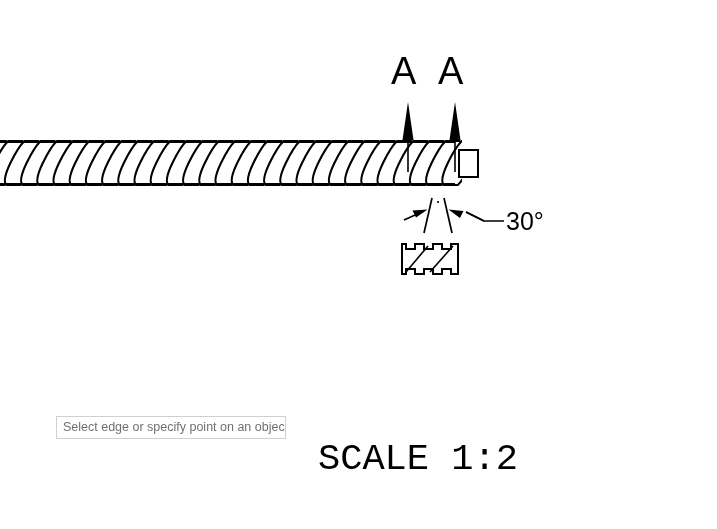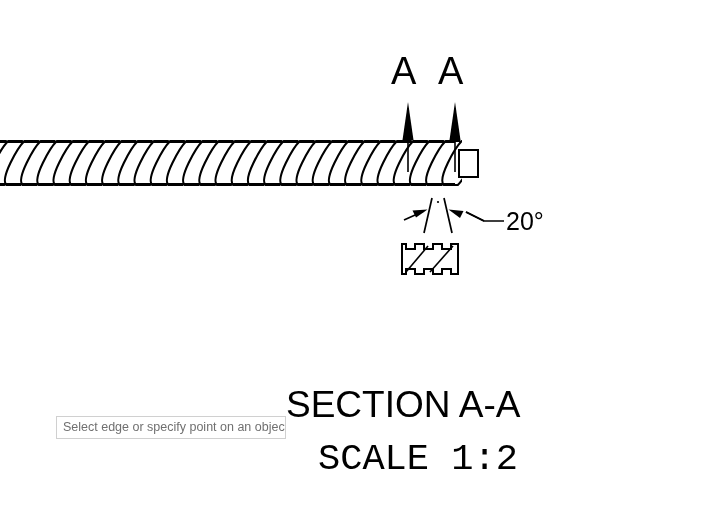--- a/index.html
+++ b/index.html
@@ -161,20 +161,19 @@
                L 424,269 L 433,269 L 433,274 L 442,274 L 442,269 L 451,269 L 451,274
                L 458,274 L 458,244 L 451,244 L 451,249 L 442,249 L 442,244 L 433,244
                L 433,249 L 424,249 L 424,244 L 415,244 L 415,249 L 406,249 L 406,244 Z"></path>
       <line x1="406" y1="272" x2="428" y2="246" stroke="#000000" stroke-width="1.6"></line>
       <line x1="430" y1="272" x2="453" y2="246" stroke="#000000" stroke-width="1.6"></line>
     </g>
   </svg>
 
   <div class="cad-text" id="label-a-left">A</div>
   <div class="cad-text" id="label-a-right">A</div>
-  <div class="cad-text" id="label-angle">20°</div>
+  <div class="cad-text" id="label-angle">30°</div>
 
-  <div class="cad-text" id="title-section">SECTION A-A</div>
   <div class="cad-text" id="title-scale">SCALE 1:2</div>
 
   <div id="status-tooltip">Select edge or specify point on an object</div>
 
 </div>
 
 </body></html>

